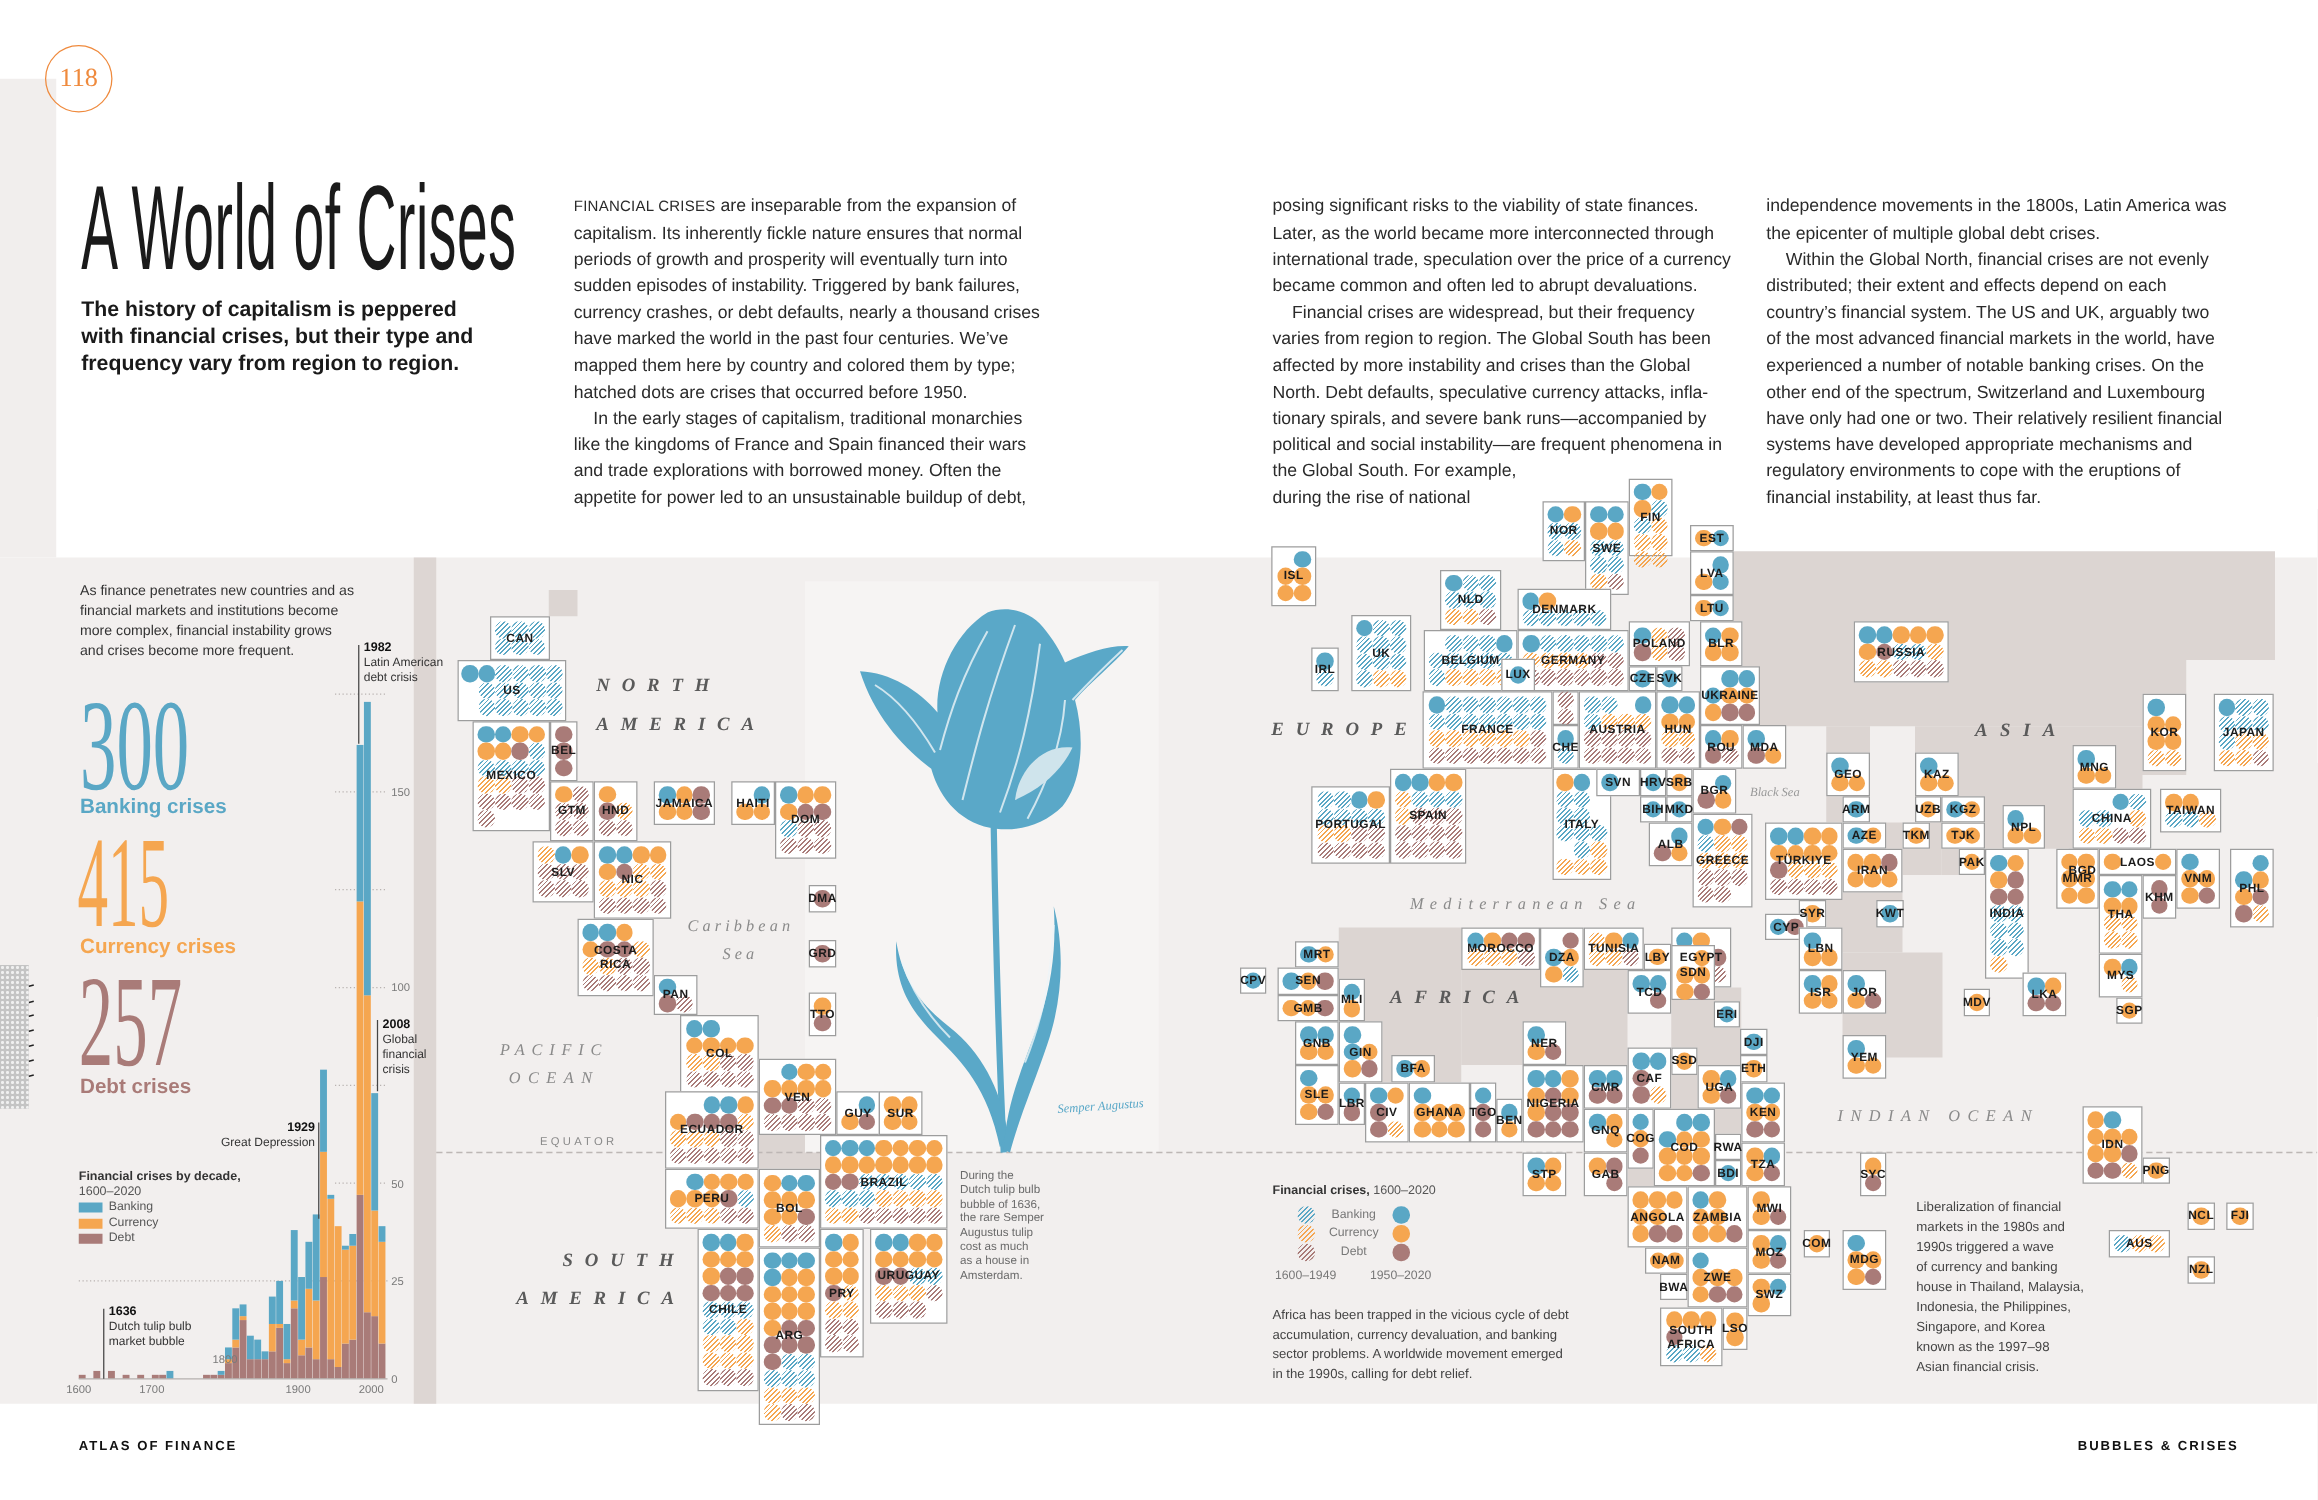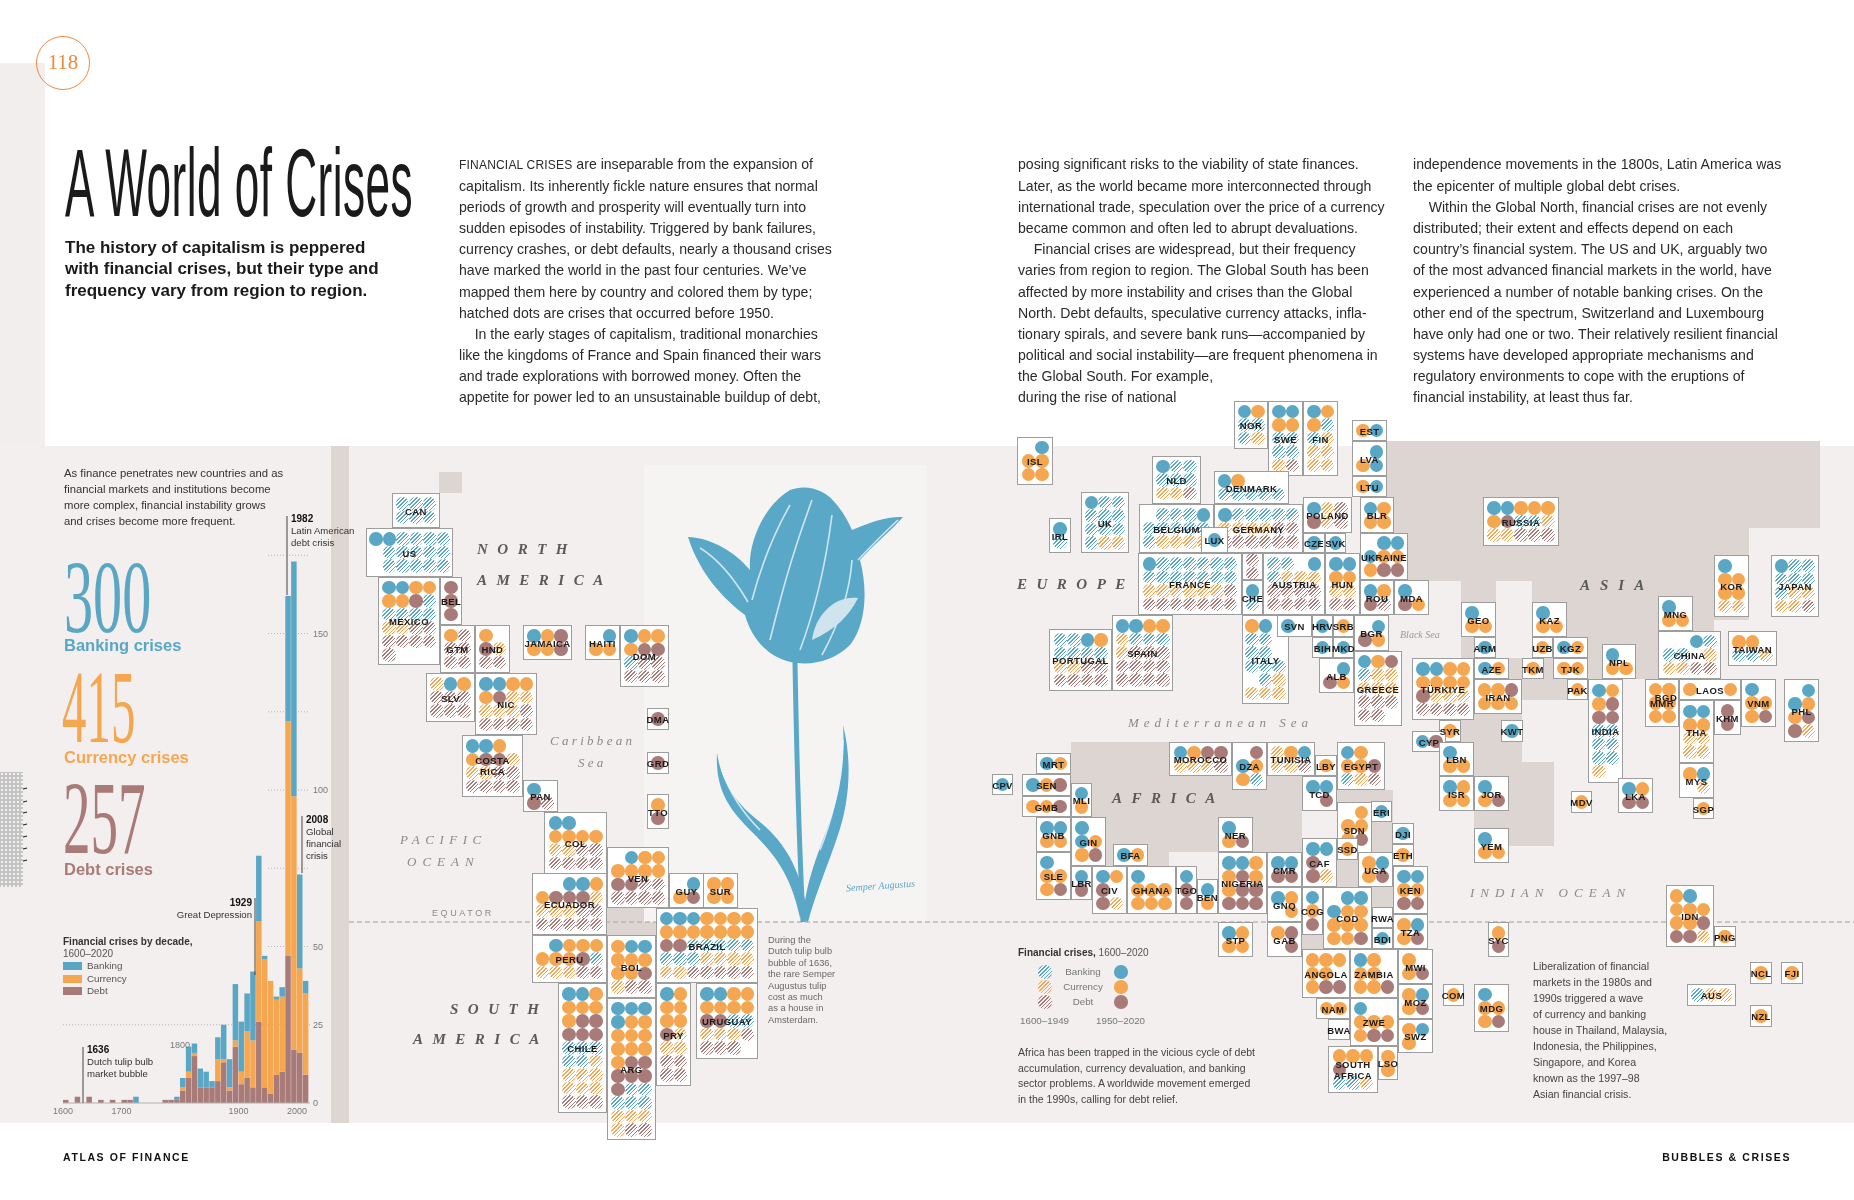--- a/index.html
+++ b/index.html
@@ -308,21 +308,21 @@
   </g>
 </svg>
 <div id="chart-labels" class="abs" style="left:0;top:0">
     <div class="ytick" style="left: 313px; top: 1097px;">0</div>
     <div class="ytick" style="left: 313px; top: 1018.8px;">25</div>
     <div class="ytick" style="left: 313px; top: 940.5px;">50</div>
     <div class="ytick" style="left: 313px; top: 784px;">100</div>
     <div class="ytick" style="left: 313px; top: 627.5px;">150</div>
     <div class="xtick" style="left: 48px; top: 1105px;">1600</div>
     <div class="xtick" style="left: 106.5px; top: 1105px;">1700</div>
-    <div class="xtick" style="left: 165px; top: 1039px;">1800</div>
+    <div class="xtick" style="left: 165px; top: 1081px;">1800</div>
     <div class="xtick" style="left: 223.5px; top: 1105px;">1900</div>
     <div class="xtick" style="left: 282px; top: 1105px;">2000</div>
   </div>
 
 <div id="ann-1636" class="abs ann">
   <div class="ann-year">1636</div>
   <div>
       <div class="ln">Dutch tulip bulb</div>
       <div class="ln">market bubble</div>
     </div>
@@ -796,21 +796,21 @@
       <span class="dot currency" style="left: 3px; top: 16.3px;"></span>
       <span class="dot currency" style="left: 16.5px; top: 16.3px;"></span>
       <span class="dot banking h" style="left: 3px; top: 29.8px;"></span>
       <span class="dot banking h" style="left: 16.5px; top: 29.8px;"></span>
       <span class="dot banking h" style="left: 3px; top: 43.3px;"></span>
       <span class="dot banking h" style="left: 16.5px; top: 43.3px;"></span>
       <span class="dot currency h" style="left: 3px; top: 56.8px;"></span>
       <span class="dot debt h" style="left: 16.5px; top: 56.8px;"></span>
       <span class="tile-label">SWE</span>
     </div>
-    <div class="tile" style="left: 1303px; top: 401px; width: 35px; height: 75px;">
+    <div class="tile" style="left: 1303px; top: 383px; width: 35px; height: 62px;">
       <span class="dot banking" style="left: 3px; top: 2.8px;"></span>
       <span class="dot currency" style="left: 16.5px; top: 2.8px;"></span>
       <span class="dot currency" style="left: 3px; top: 16.3px;"></span>
       <span class="dot banking h" style="left: 16.5px; top: 16.3px;"></span>
       <span class="dot banking h" style="left: 3px; top: 29.8px;"></span>
       <span class="dot currency h" style="left: 16.5px; top: 29.8px;"></span>
       <span class="dot currency h" style="left: 3px; top: 43.3px;"></span>
       <span class="dot currency h" style="left: 16.5px; top: 43.3px;"></span>
       <span class="dot currency h" style="left: 3px; top: 56.8px;"></span>
       <span class="dot currency h" style="left: 16.5px; top: 56.8px;"></span>
@@ -1545,21 +1545,21 @@
       <span class="dot currency h" style="left: 16.3px; top: 29.8px;"></span>
       <span class="dot debt h" style="left: 29.8px; top: 29.8px;"></span>
       <span class="tile-label">EGYPT</span>
     </div>
     <div class="tile" style="left: 1302px; top: 776px; width: 35px; height: 35px;">
       <span class="dot banking" style="left: 3px; top: 3px;"></span>
       <span class="dot banking" style="left: 16.5px; top: 3px;"></span>
       <span class="dot debt" style="left: 16.5px; top: 16.5px;"></span>
       <span class="tile-label">TCD</span>
     </div>
-    <div class="tile" style="left: 1337px; top: 802px; width: 35px; height: 56px;">
+    <div class="tile" style="left: 1337px; top: 756px; width: 35px; height: 44px;">
       <span class="dot currency" style="left: 16.5px; top: 2.8px;"></span>
       <span class="dot currency" style="left: 3px; top: 16.3px;"></span>
       <span class="dot currency" style="left: 16.5px; top: 16.3px;"></span>
       <span class="dot currency" style="left: 3px; top: 29.8px;"></span>
       <span class="dot debt" style="left: 16.5px; top: 29.8px;"></span>
       <span class="tile-label">SDN</span>
     </div>
     <div class="tile" style="left: 1371px; top: 801px; width: 21px; height: 21px;">
       <span class="dot banking" style="left: 2.8px; top: 2.8px;"></span>
       <span class="tile-label">ERI</span>

